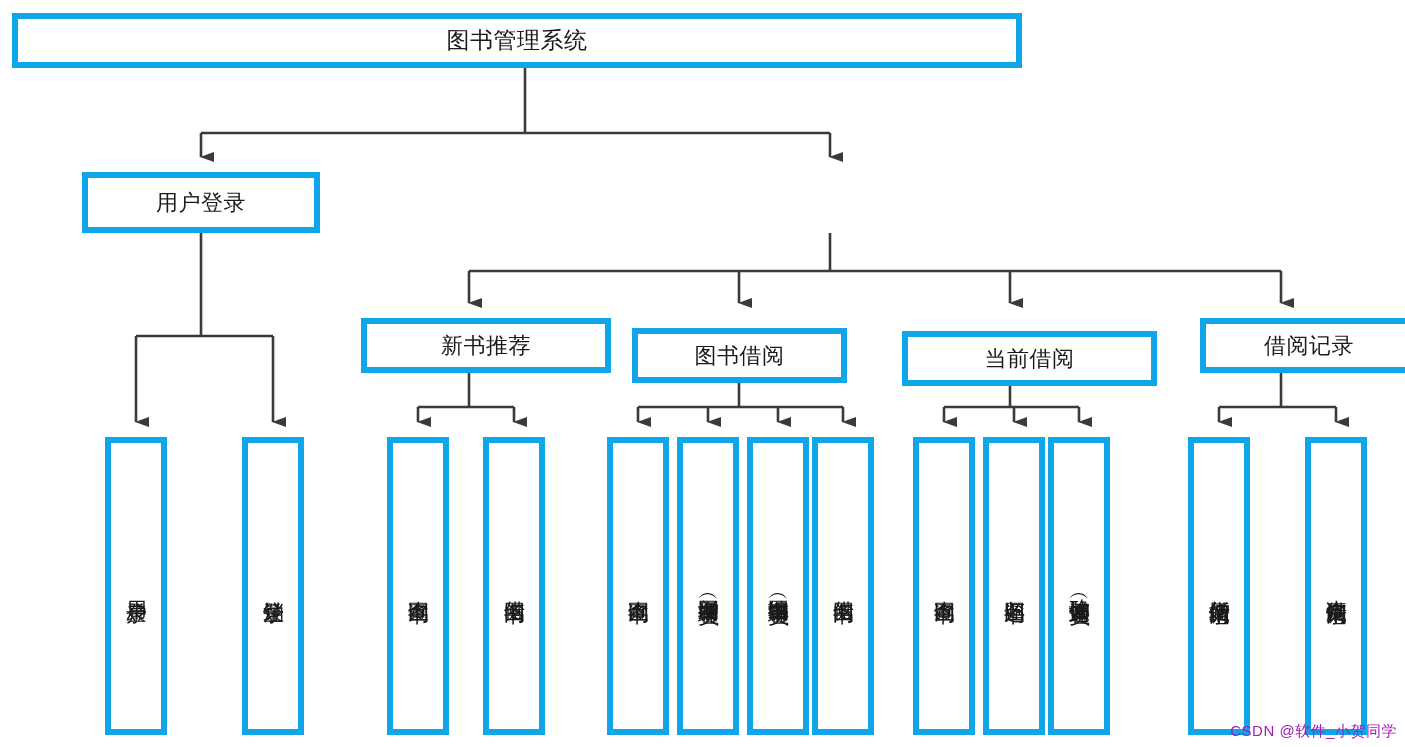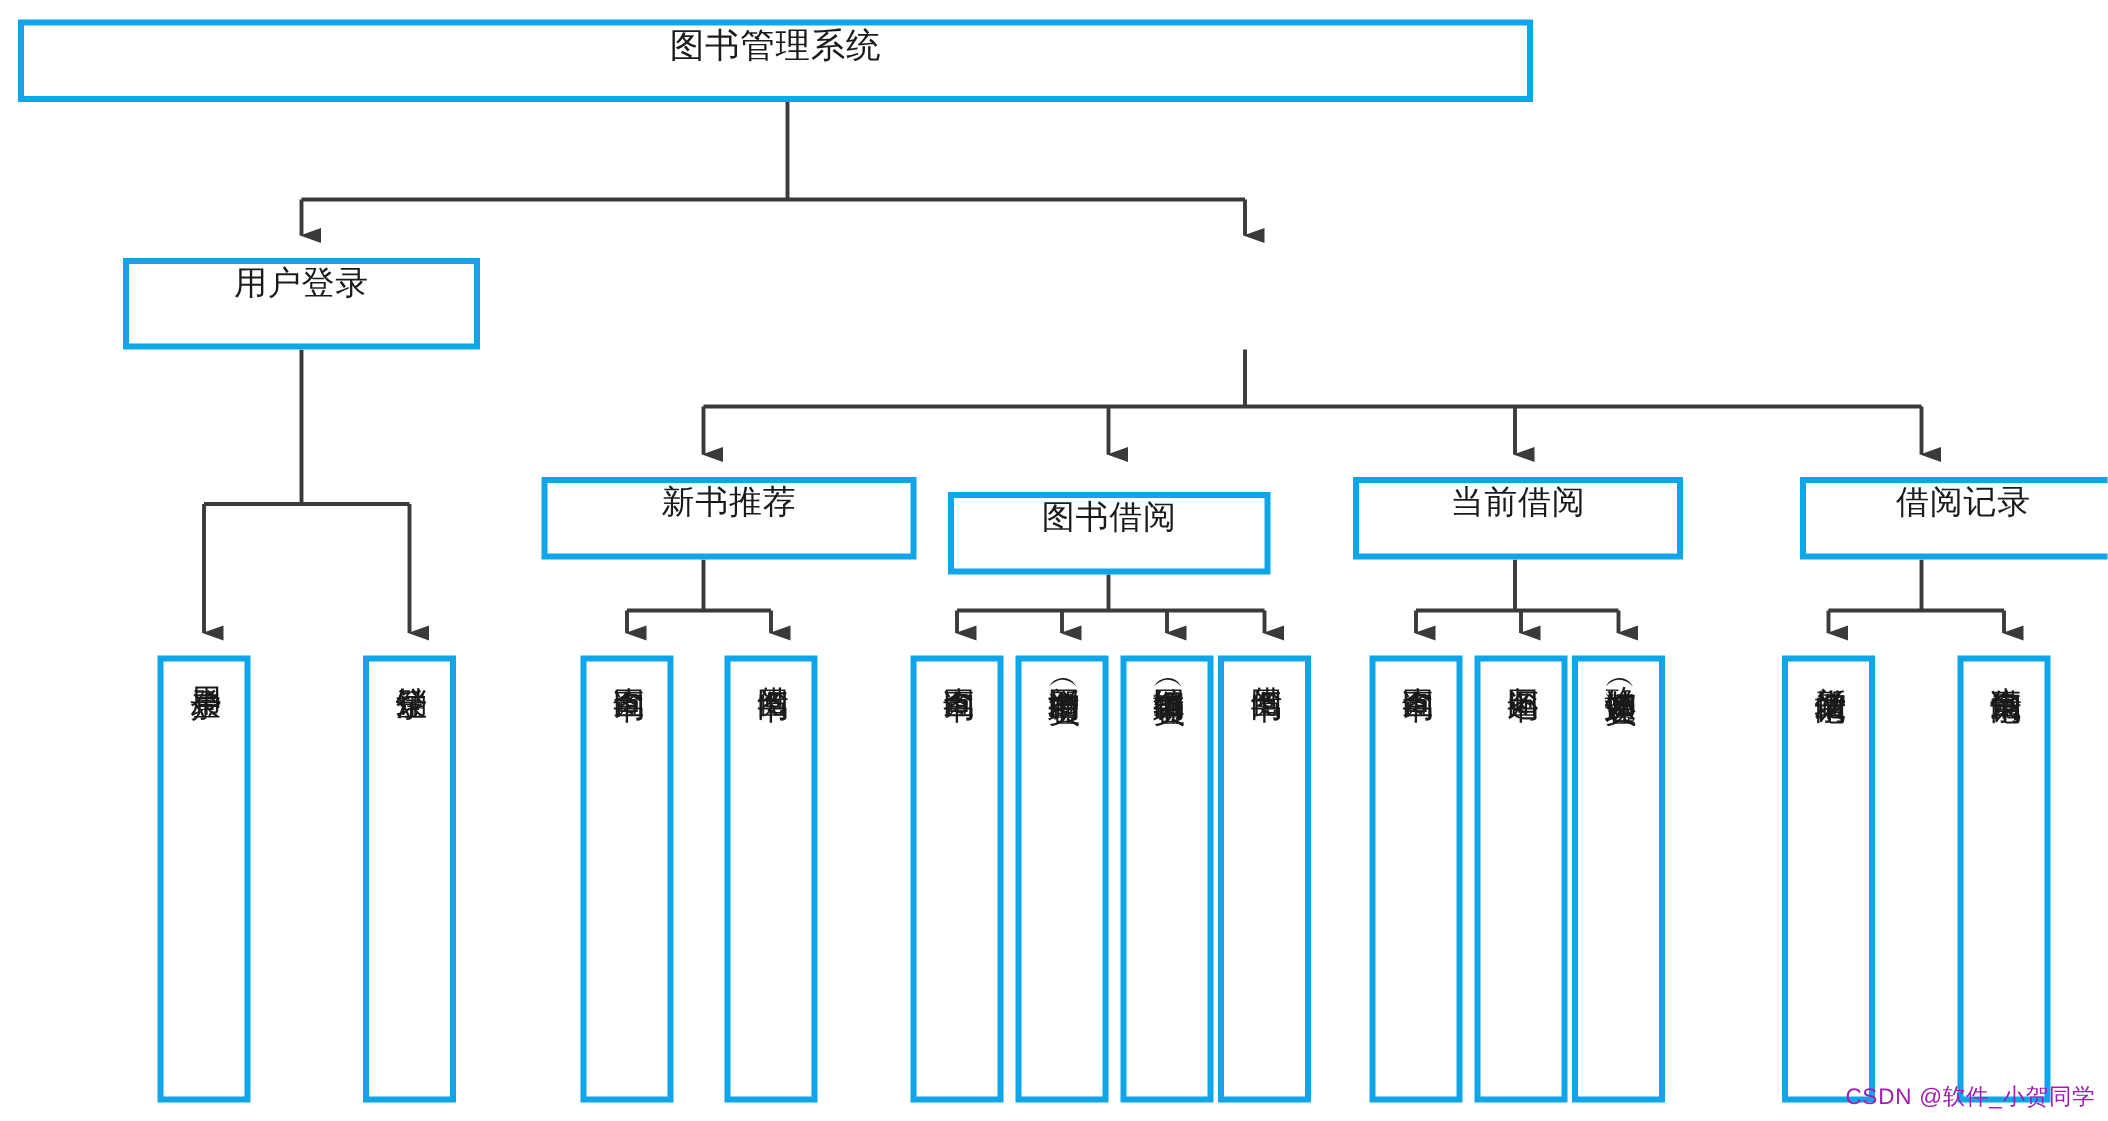--- a/index.html
+++ b/index.html
@@ -18,23 +18,23 @@
     position: absolute;
     left: 0;
     top: 0;
     width: 1405px;
     height: 747px;
   }
   .node-box {
     position: absolute;
     box-sizing: border-box;
     background: #ffffff;
-    border: 4px solid #0ea5e9;
+    border: 6px solid #0ea5e9;
     display: flex;
-    align-items: flex-start;
+    align-items: center;
     justify-content: center;
     overflow: hidden;
   }
   .node-label-h {
     font-size: 22px;
     color: #1a1a1a;
     line-height: 1.15;
     white-space: nowrap;
     letter-spacing: 0.5px;
   }
@@ -151,21 +151,21 @@
   <div class="node-box" style="left:82px; top:172px; width:238px; height:61px;">
     <span class="node-label-h">用户登录</span>
   </div>
 
   <div class="node-box" style="left:361px; top:318px; width:250px; height:55px;">
     <span class="node-label-h">新书推荐</span>
   </div>
   <div class="node-box" style="left:632px; top:328px; width:215px; height:55px;">
     <span class="node-label-h">图书借阅</span>
   </div>
-  <div class="node-box" style="left:902px; top:318px; width:220px; height:55px;">
+  <div class="node-box" style="left:902px; top:331px; width:255px; height:55px;">
     <span class="node-label-h">当前借阅</span>
   </div>
   <div class="node-box" style="left:1200px; top:318px; width:218px; height:55px;">
     <span class="node-label-h">借阅记录</span>
   </div>
 
   <div class="node-box" style="left:105px; top:437px; width:62px; height:298px;">
     <span class="node-label-v">用户登录</span>
   </div>
   <div class="node-box" style="left:242px; top:437px; width:62px; height:298px;">

